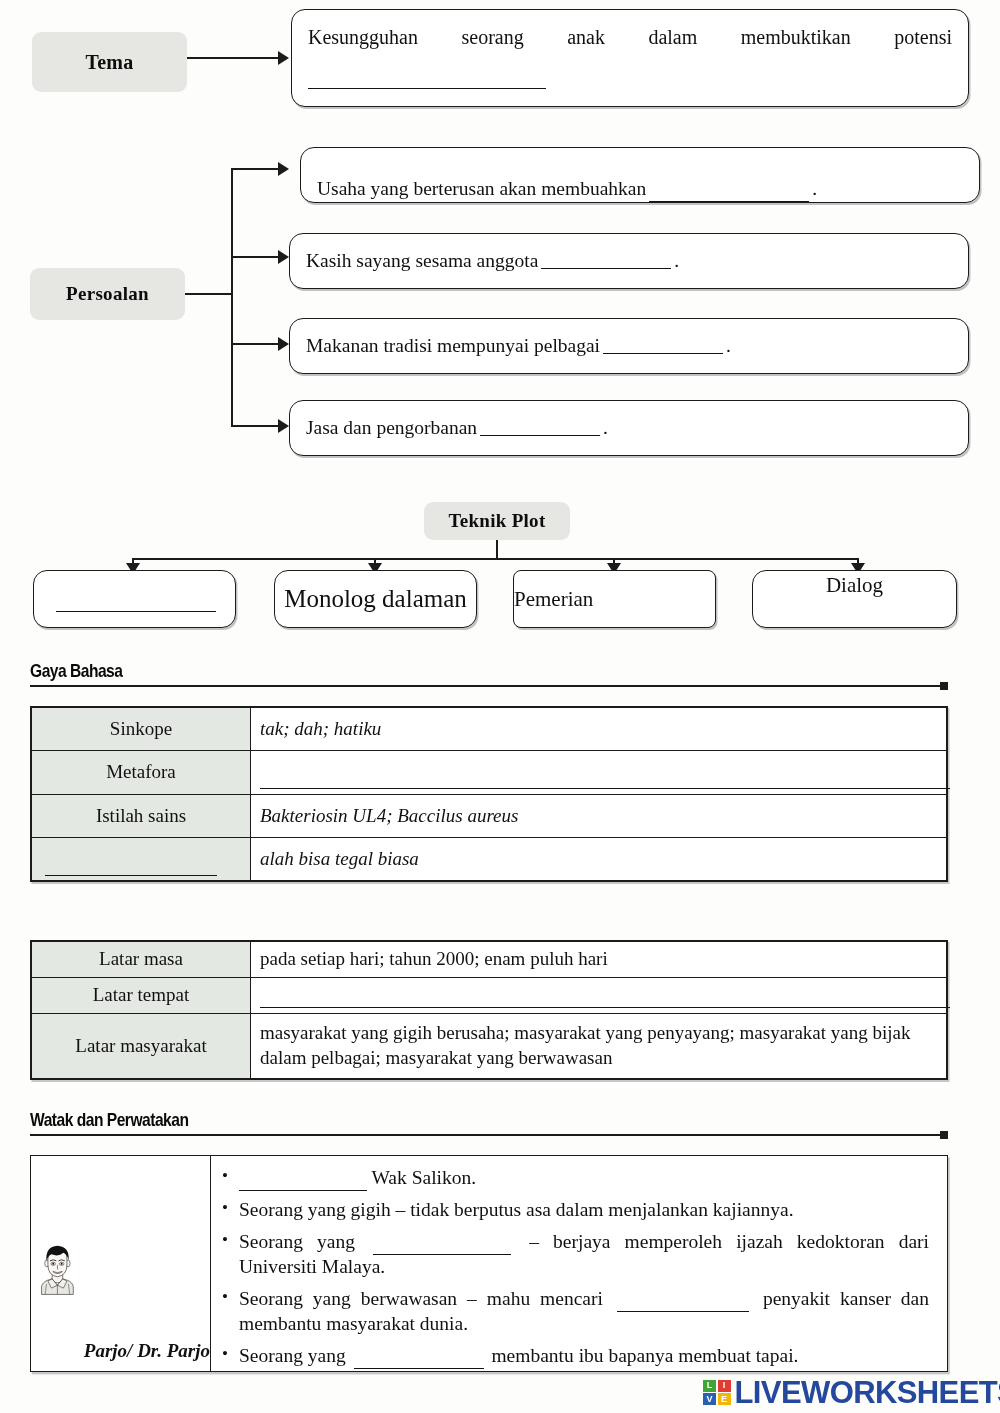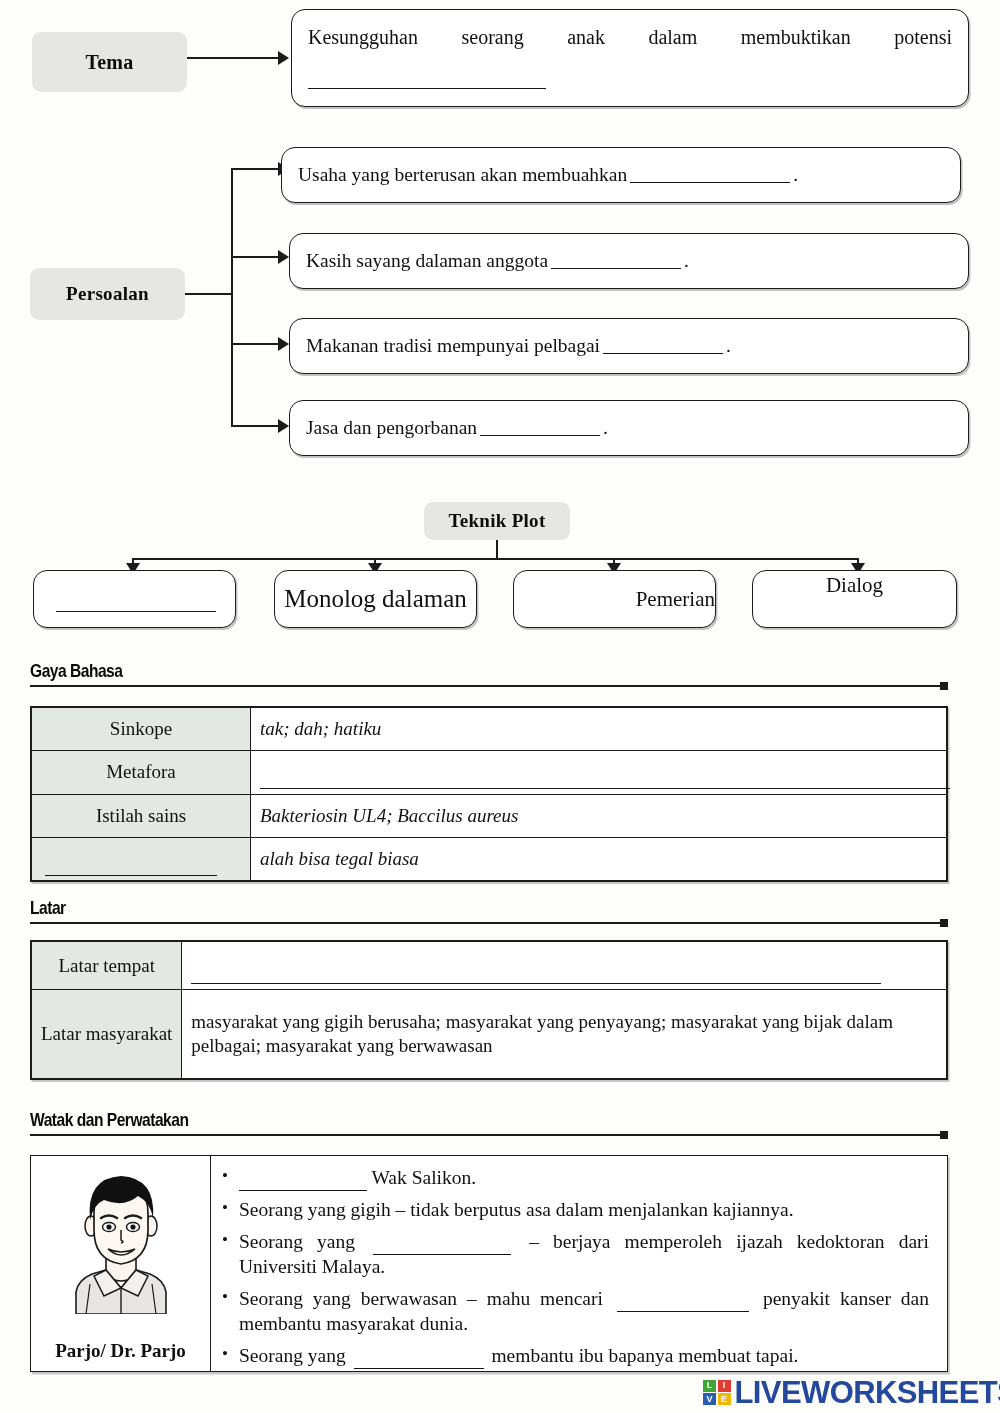--- a/index.html
+++ b/index.html
@@ -159,25 +159,25 @@
     box-sizing: border-box;
     border: 1.6px solid #1b1b1b;
     background: #fff;
     box-shadow: 1.8px 2.4px 0 rgba(60,60,60,0.28);
     display: flex;
   }
   .char-left {
     width: 180px;
     border-right: 1.3px solid #1b1b1b;
     display: flex;
-    flex-direction: column;
     align-items: center;
     justify-content: flex-start;
     padding-top: 8px;
     box-sizing: border-box;
+    font-style: italic;
   }
   .char-name {
     font-family: "Liberation Serif", serif;
     font-weight: bold;
     font-size: 19px;
     margin-top: auto;
     margin-bottom: 9px;
     white-space: nowrap;
   }
   .char-right {
@@ -268,28 +268,28 @@
 
   <div class="ln" style="left:231px; top:256px; width:48px; height:2px;"></div>
   <div class="arrow-r" style="left:278px; top:250px;"></div>
 
   <div class="ln" style="left:231px; top:343px; width:48px; height:2px;"></div>
   <div class="arrow-r" style="left:278px; top:337px;"></div>
 
   <div class="ln" style="left:231px; top:425px; width:48px; height:2px;"></div>
   <div class="arrow-r" style="left:278px; top:419px;"></div>
 
-  <div class="rbox" style="left:281px; top:147px; width:680px; height:56px; display:flex; align-items:center; padding:14px 16px;">
+  <div class="rbox" style="left:300px; top:147px; width:680px; height:56px; display:flex; align-items:flex-end; padding:0 16px;">
     <span class="txt">Usaha yang berterusan akan membuahkan</span>
     <span class="blank" style="width:160px; height:14px; margin:0 3px;"></span>
     <span class="txt">.</span>
   </div>
 
   <div class="rbox" style="left:289px; top:233px; width:680px; height:56px; display:flex; align-items:center; padding:0 16px;">
-    <span class="txt">Kasih sayang dalaman anggota</span>
+    <span class="txt">Kasih sayang sesama anggota</span>
     <span class="blank" style="width:130px; height:14px; margin:0 3px;"></span>
     <span class="txt">.</span>
   </div>
 
   <div class="rbox" style="left:289px; top:318px; width:680px; height:56px; display:flex; align-items:center; padding:0 16px;">
     <span class="txt">Makanan tradisi mempunyai pelbagai</span>
     <span class="blank" style="width:120px; height:14px; margin:0 3px;"></span>
     <span class="txt">.</span>
   </div>
 
@@ -314,21 +314,21 @@
   <div class="arrow-d" style="left:607px; top:563px;"></div>
   <div class="ln" style="left:857px; top:558px; width:2px; height:8px;"></div>
   <div class="arrow-d" style="left:851px; top:563px;"></div>
 
   <div class="rbox" style="left:33px; top:570px; width:203px; height:58px;">
     <div class="blank-abs" style="left:22px; top:40px; width:160px; height:0;"></div>
   </div>
   <div class="rbox" style="left:274px; top:570px; width:203px; height:58px; display:flex; align-items:center; justify-content:center;">
     <span class="txt" style="font-size:25px;">Monolog dalaman</span>
   </div>
-  <div class="rbox" style="left:513px; top:570px; width:203px; height:58px; display:flex; align-items:center; justify-content:flex-end;">
+  <div class="rbox" style="left:513px; top:570px; width:203px; height:58px; display:flex; align-items:center; justify-content:flex-start;border-radius:8px;">
     <span class="txt" style="font-size:21px;">Pemerian</span>
   </div>
   <div class="rbox" style="left:752px; top:570px; width:205px; height:58px; display:flex; justify-content:center;">
     <span class="txt" style="font-size:21px;">Dialog</span>
   </div>
 
   <div class="sec" style="top:660px; width:915px;">
     <div class="sec-title">Gaya Bahasa</div>
     <div class="sec-rule"></div>
   </div>
@@ -353,28 +353,28 @@
       <tr>
         <td class="lbl" style="position:relative;">
           <span class="blank" style="position:absolute; left:13px; bottom:4px; width:172px; height:0;"></span>
         </td>
         <td class="val">alah bisa tegal biasa</td>
       </tr>
     </tbody>
       </table>
   </div>
 
-  <div class="sec" style="top:897px; width:915px;">
-    <div class="sec-title">Latar</div>
-    <div class="sec-rule"></div>
-  </div>
 
   <div class="tbl" style="left:30px; top:940px; width:918px; height:140px;">
     <table>
       <tbody>
+          <tr>
+        <td class="lbl" style="width:200px;">Latar masa</td>
+        <td class="val up">pada setiap hari; tahun 2000; enam puluh hari</td>
+      </tr>
       <tr>
         <td class="lbl">Latar tempat</td>
         <td class="val up" style="position:relative;">
           <span class="blank" style="position:absolute; left:9px; bottom:5px; width:690px; height:0;"></span>
         </td>
       </tr>
       <tr>
         <td class="lbl">Latar masyarakat</td>
         <td class="val up" style="line-height:1.3;">masyarakat yang gigih berusaha; masyarakat yang penyayang; masyarakat yang bijak dalam pelbagai; masyarakat yang berwawasan</td>
       </tr>

